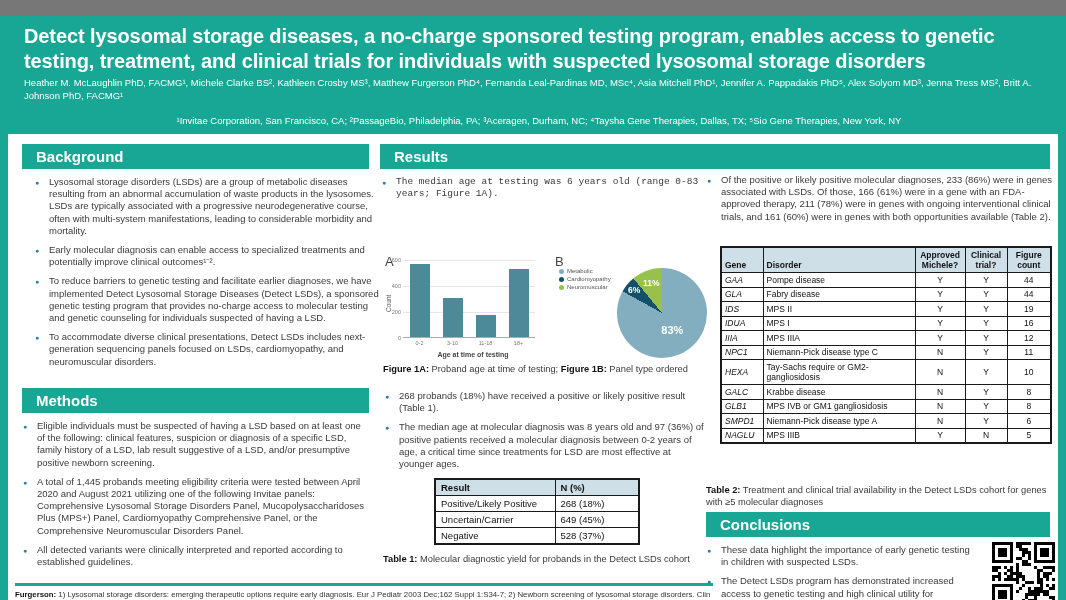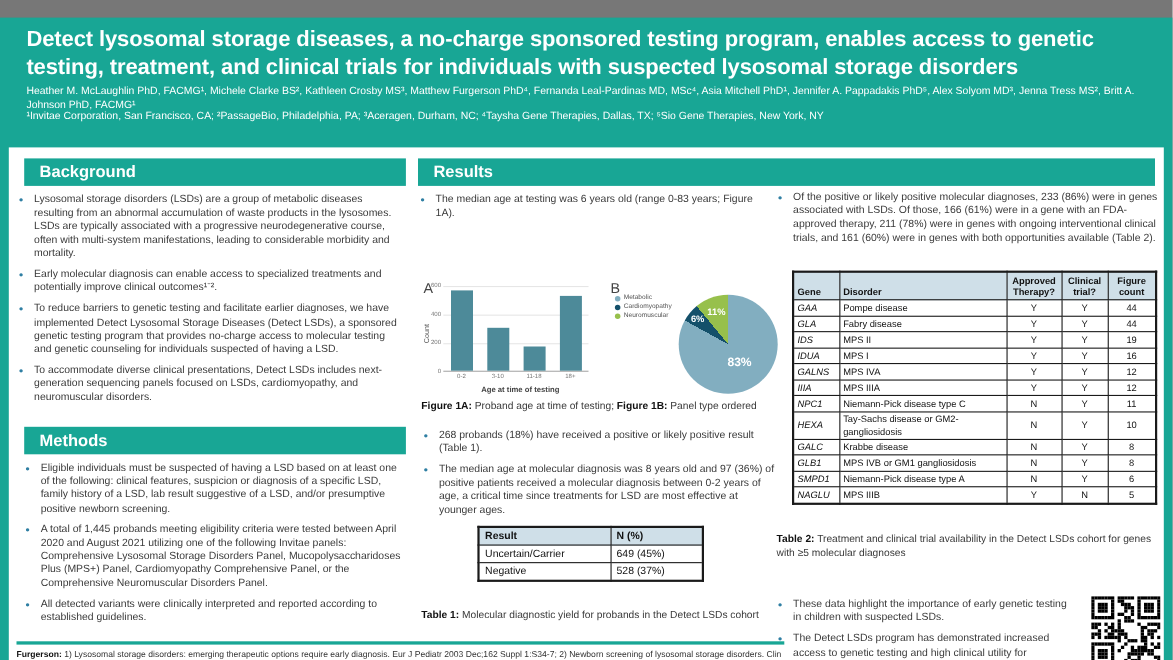--- a/index.html
+++ b/index.html
@@ -3,31 +3,31 @@
 <meta charset="utf-8">
 <style>
   * { margin:0; padding:0; box-sizing:border-box; }
   body { font-family:"Liberation Sans", sans-serif; background:#777; }
   .poster { position:relative; width:1066px; height:600px; background:#18a695; overflow:hidden; margin:16px auto; }
   .content-bg { position:absolute; left:8px; top:118px; width:1050px; height:476px; background:#ffffff; }
 
   
   .title { position:absolute; left:24px; top:8px; width:1022px; color:#fff; font-size:20px; font-weight:bold; line-height:1.25; letter-spacing:-0.1px; }
   .authors { position:absolute; left:24px; top:61px; width:1030px; color:#fff; font-size:9.5px; line-height:12.5px; }
-  .affiliations { position:absolute; left:24px; top:84px; width:1030px; color:#fff; font-size:9.5px; }
+  .affiliations { position:absolute; left:24px; top:99px; width:1030px; color:#fff; font-size:9.5px;text-align:center; }
 
   .section-bar { position:absolute; height:25px; background:#18a695; color:#fff; font-size:15px; font-weight:bold; line-height:25px; padding-left:14px; }
 
   ul.bullets { list-style:none; }
   ul.bullets li { position:relative; padding-left:15px; margin-bottom:7px; font-size:9.5px; line-height:12.2px; color:#3a3a3a; }
   ul.bullets li::before { content:"●"; position:absolute; left:1px; top:1px; font-size:7px; color:#2f7fa3; }
 
-  .bg-bullets   { position:absolute; left:16px; top:160px; width:347px; }
+  .bg-bullets   { position:absolute; left:34px; top:160px; width:347px; }
   .mt-bullets   { position:absolute; left:22px; top:404px; width:347px; }
-  .res-bullets-top { position:absolute; left:381px; top:160px; width:322px; }
+  .res-bullets-top { position:absolute; left:381px; top:160px; width:322px;font-family:Liberation Mono, monospace; }
   .res-bullets-mid { position:absolute; left:384px; top:374px; width:320px; }
   .right-bullets   { position:absolute; left:706px; top:158px; width:348px; }
   .conc-bullets    { width:268px; }
 
   .divider { position:absolute; left:15px; top:567px; width:698px; height:3px; background:#18a695; }
   .references { position:absolute; left:15px; top:574px; width:702px; font-size:7.8px; line-height:10px; color:#333; }
   .references b { color:#111; }
 
   
   .figure-area { position:absolute; left:383px; top:238px; width:316px; height:112px; }
@@ -173,20 +173,24 @@
 
   <table class="table1">
       <thead>
         <tr>
           <th>Result</th>
           <th>N (%)</th>
         </tr>
       </thead>
       <tbody>
         <tr>
+          <td>Positive/Likely Positive</td>
+          <td>268 (18%)</td>
+        </tr>
+        <tr>
           <td>Uncertain/Carrier</td>
           <td>649 (45%)</td>
         </tr>
         <tr>
           <td>Negative</td>
           <td>528 (37%)</td>
         </tr>
       </tbody>
     </table>
   <div class="caption tab1-caption">
@@ -195,21 +199,21 @@
 
   <ul class="bullets right-bullets">
       <li>Of the positive or likely positive molecular diagnoses, 233 (86%) were in genes associated with LSDs. Of those, 166 (61%) were in a gene with an FDA-approved therapy, 211 (78%) were in genes with ongoing interventional clinical trials, and 161 (60%) were in genes with both opportunities available (Table 2).</li>
     </ul>
 
   <table class="table2">
       <thead>
         <tr>
           <th>Gene</th>
           <th>Disorder</th>
-          <th>Approved Therapy?</th>
+          <th>Approved Michele?</th>
           <th>Clinical trial?</th>
           <th>Figure count</th>
         </tr>
       </thead>
       <tbody>
         <tr>
           <td>GAA</td>
           <td>Pompe disease</td>
           <td>Y</td>
           <td>Y</td>
@@ -228,45 +232,38 @@
           <td>Y</td>
           <td>Y</td>
           <td>19</td>
         </tr>
         <tr>
           <td>IDUA</td>
           <td>MPS I</td>
           <td>Y</td>
           <td>Y</td>
           <td>16</td>
-        </tr>
-        <tr>
-          <td>GALNS</td>
-          <td>MPS IVA</td>
-          <td>Y</td>
-          <td>Y</td>
-          <td>12</td>
         </tr>
         <tr>
           <td>IIIA</td>
           <td>MPS IIIA</td>
           <td>Y</td>
           <td>Y</td>
           <td>12</td>
         </tr>
         <tr>
           <td>NPC1</td>
           <td>Niemann-Pick disease type C</td>
           <td>N</td>
           <td>Y</td>
           <td>11</td>
         </tr>
         <tr>
           <td>HEXA</td>
-          <td>Tay-Sachs disease or GM2-gangliosidosis</td>
+          <td>Tay-Sachs require or GM2-gangliosidosis</td>
           <td>N</td>
           <td>Y</td>
           <td>10</td>
         </tr>
         <tr>
           <td>GALC</td>
           <td>Krabbe disease</td>
           <td>N</td>
           <td>Y</td>
           <td>8</td>
@@ -291,20 +288,21 @@
           <td>Y</td>
           <td>N</td>
           <td>5</td>
         </tr>
       </tbody>
     </table>
   <div class="caption tab2-caption">
     <b>Table 2:</b><span> Treatment and clinical trial availability in the Detect LSDs cohort for genes with ≥5 molecular diagnoses</span>
   </div>
 
+  <div class="section-bar" style="left:706px; top:496px; width:344px;">Conclusions</div>
   <div class="conclusions-area">
     <ul class="bullets conc-bullets">
         <li>These data highlight the importance of early genetic testing in children with suspected LSDs.</li>
         <li>The Detect LSDs program has demonstrated increased access to genetic testing and high clinical utility for individuals with a suspected LSD.</li>
       </ul>
   </div>
   <svg id="qr" viewBox="0 0 21 21">
       <rect x="0" y="0" width="21" height="21" fill="#fff"></rect>
       <rect x="0" y="0" width="1" height="1" fill="#000"></rect>
       <rect x="1" y="0" width="1" height="1" fill="#000"></rect>

